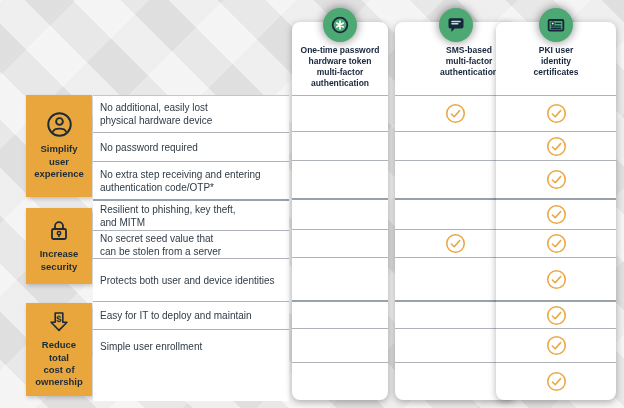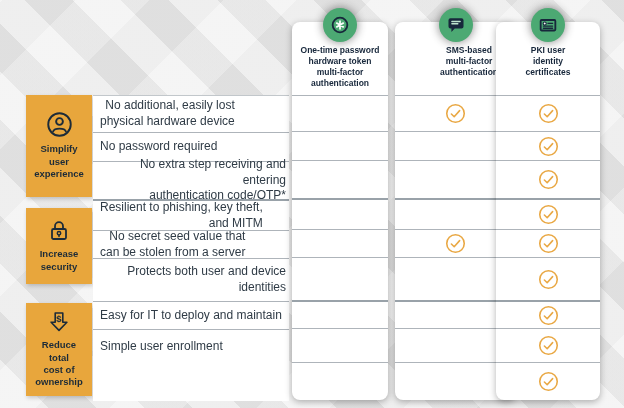--- a/index.html
+++ b/index.html
@@ -23,34 +23,33 @@
   .side-label{font-size:9.5px;font-weight:bold;color:#1C2B38;line-height:1.3;white-space:pre-line;}
   .side-icon svg{display:block;}
   
   .labels{
     position:absolute;left:93px;top:95px;width:196px;height:305px;background:#ffffff;
     display:grid;grid-template-rows:36px 29px 38px 31px 28px 43px 28px 34px 38px;
     border-top:1px solid #c2c7cb;
   }
   .lrow{
     display:flex;align-items:center;padding-left:7px;padding-right:3px;
-    font-size:12px;color:#2F3B46;line-height:1.3;white-space:pre-line;
+    font-size:10px;color:#2F3B46;line-height:1.3;white-space:pre-line;
     border-top:1px solid #aeb4ba;
-    text-align:right;
   }
   .lrow.first{border-top:none;}
   .lrow.gb{border-top:2px solid #99a2a9;}
   
   .card{
     position:absolute;top:22px;height:378px;background:#ffffff;border-radius:8px;
     box-shadow:0 2px 7px rgba(0,0,0,.30);
   }
   .card.c1{left:292px;width:96px;}
   .card.c2{left:395px;width:94px;padding-left:27px;}
-  .card.c3{left:496px;width:104px;}
+  .card.c3{left:496px;width:120px;}
   .chip{
     position:absolute;top:-14px;left:50%;transform:translateX(-50%);
     width:34px;height:34px;border-radius:50%;background:#4CA973;
     display:flex;align-items:center;justify-content:center;
     box-shadow:0 0 8px 1px rgba(35,35,35,.45);
   }
   .chip svg{display:block;}
   .ctitle{
     margin-top:23px;text-align:center;font-size:8.5px;font-weight:bold;
     color:#17273B;line-height:1.3;white-space:pre-line;padding:0 2px;

